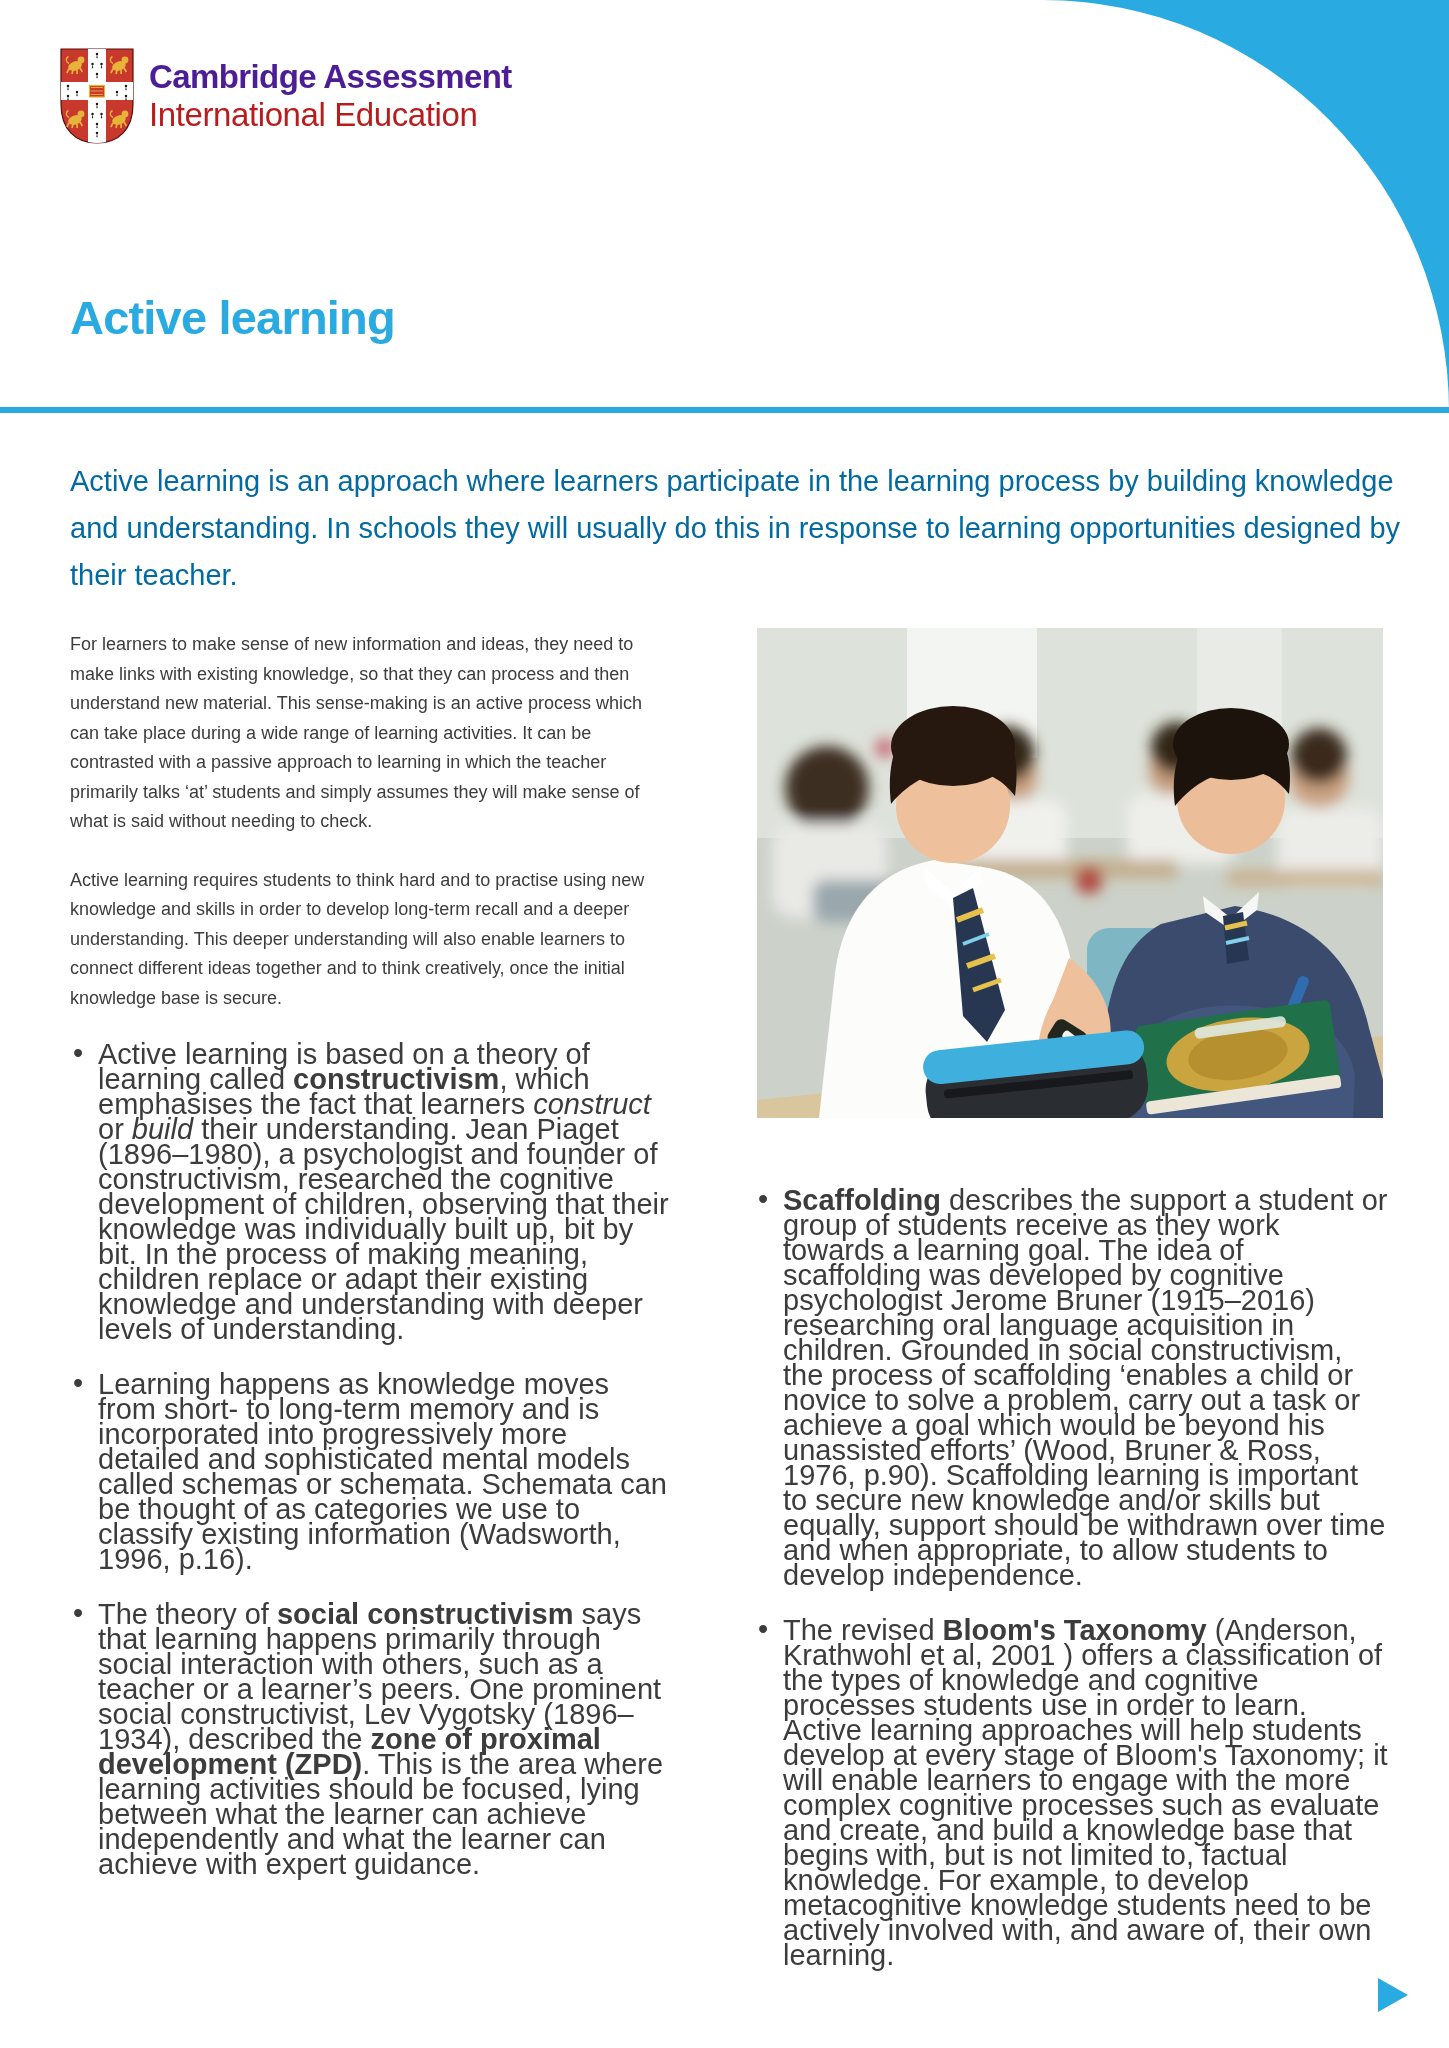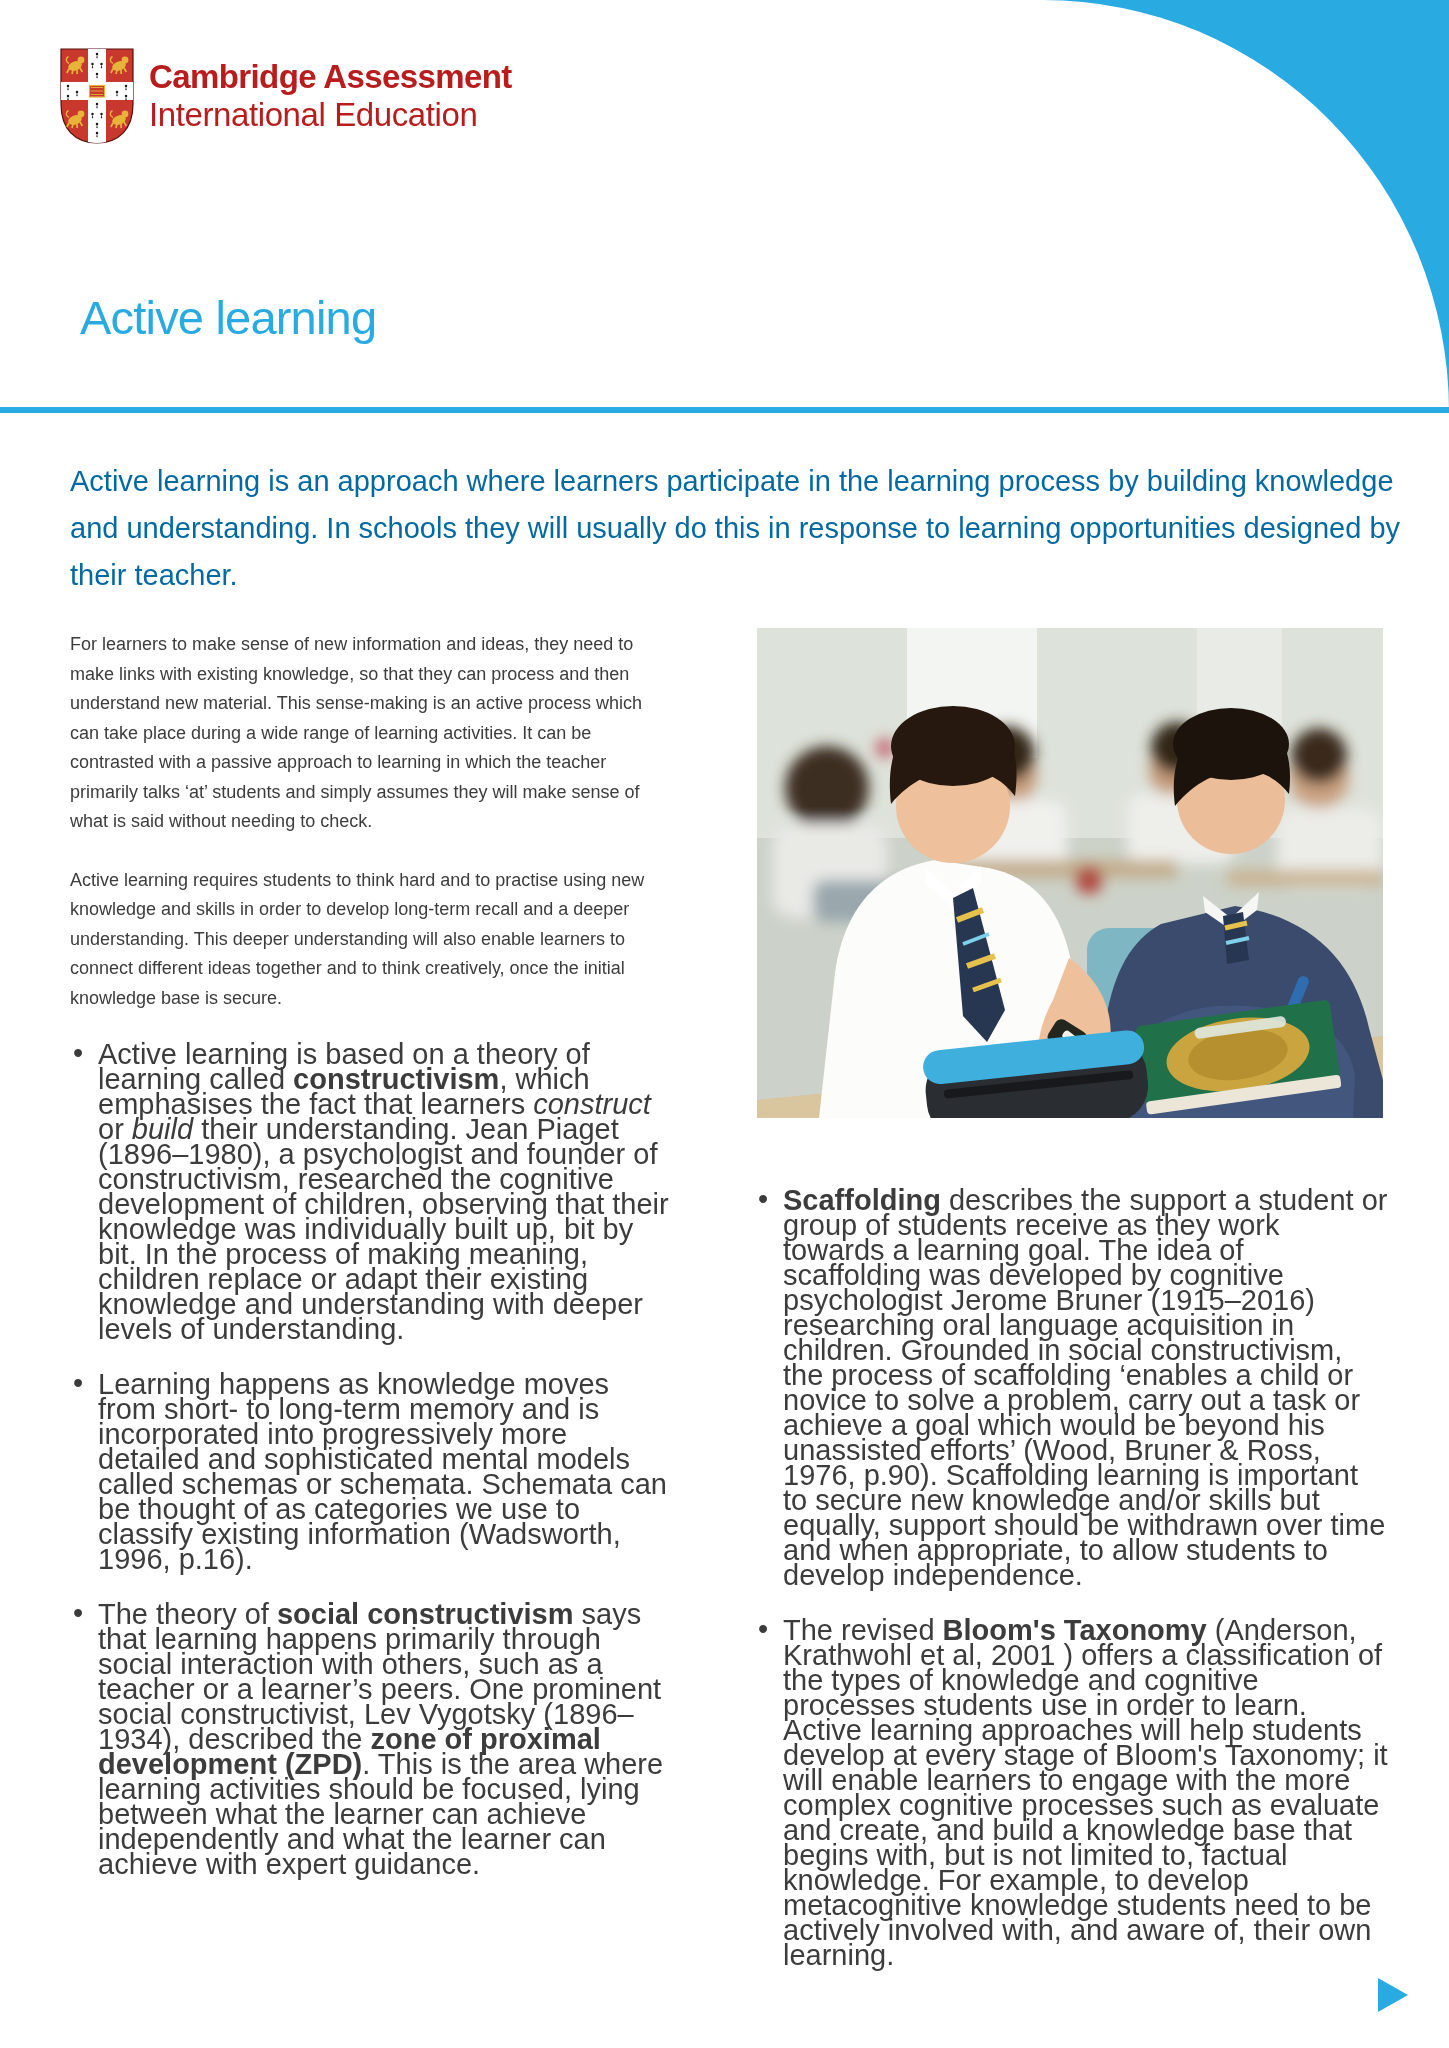--- a/index.html
+++ b/index.html
@@ -8,24 +8,24 @@
     font-family:"Liberation Sans","DejaVu Sans",sans-serif; color:#3C3C3C;
     -webkit-font-smoothing:antialiased;
   }
   
   .corner { position:absolute; top:0; right:0; width:406px; height:412px; background:#29ABE2; overflow:hidden; }
   .corner::before { content:""; position:absolute; left:-406px; top:0; width:812px; height:824px; border-radius:50%; background:#fff; }
 
   .logo { position:absolute; left:60px; top:48px; display:flex; gap:15px; align-items:flex-start; }
   .logo .shield { width:74px; height:96px; flex:0 0 auto; }
   .logo-text { padding-top:10px; }
-  .logo-line1 { font-size:33px; font-weight:700; color:#b91c1c; line-height:38px; letter-spacing:-0.6px; }
+  .logo-line1 { font-size:33px; font-weight:700; color:#4c1d95; line-height:38px; letter-spacing:-0.6px; }
   .logo-line2 { font-size:33px; font-weight:400; color:#b91c1c; line-height:38px; letter-spacing:-0.4px; }
 
-  .doc-title { position:absolute; left:80px; top:290px; font-size:47px; font-weight:400; color:#29ABE2; letter-spacing:-0.8px; }
+  .doc-title { position:absolute; left:70px; top:290px; font-size:47px; font-weight:700; color:#29ABE2; letter-spacing:-0.8px; }
   .rule { position:absolute; left:0; top:407px; width:100%; height:6px; background:#29ABE2; }
 
   .intro { position:absolute; left:70px; top:458px; width:1335px; font-size:29px; line-height:47px; color:#0369a1; }
 
   .col-left  { position:absolute; left:70px;  top:630px;  width:600px; }
   .col-right { position:absolute; left:755px; top:1188px; width:634px; }
 
   h2.sec { font-size:27px; font-weight:700; color:#29ABE2; margin:0 0 12px 0; letter-spacing:-0.3px; }
   h2.sec.second { margin-top:30px; }
   .body-p { font-size:18px; line-height:29.5px; margin:0 0 29px 0; }

